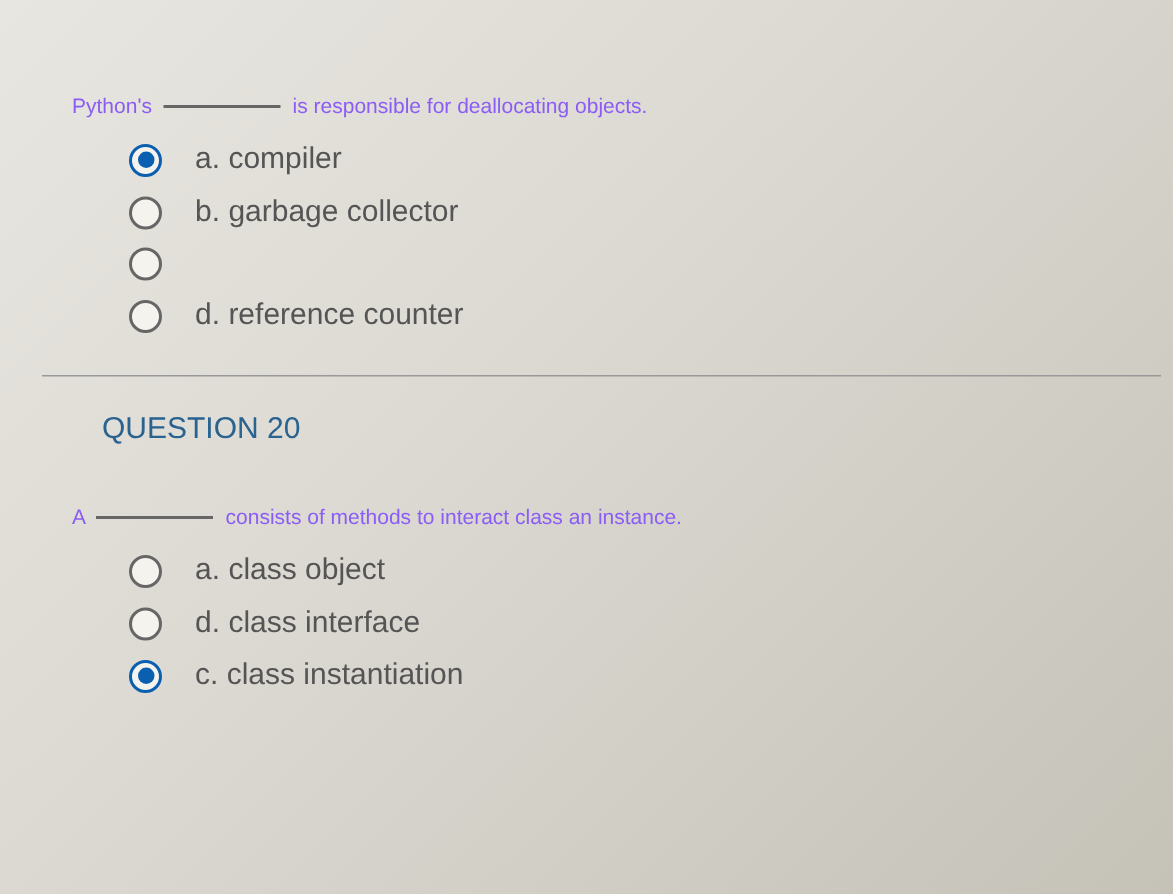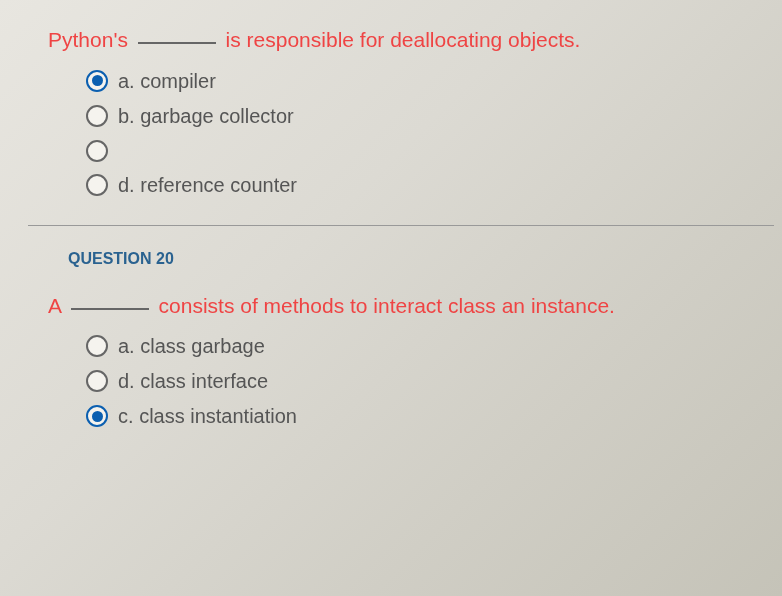--- a/index.html
+++ b/index.html
@@ -14,42 +14,43 @@
       background: linear-gradient(135deg, #e8e6e0 0%, #dcdad3 40%, #d0cec5 70%, #c5c3b8 100%);
       padding: 24px 28px 24px 48px;
       color: #4a4a4a;
       position: relative;
       overflow: hidden;
     }
     .question-block {
       margin-bottom: 20px;
     }
     .question-text {
-      font-size: 21px;
-      color: #ef4444;
+      font-size: 14px;
+      color: #8b5cf6;
       margin-bottom: 14px;
       line-height: 1.5;
+      margin-top: 36px;
     }
     .blank {
       display: inline-block;
       border-bottom: 2px solid #666;
       width: 78px;
       margin: 0 4px;
       vertical-align: baseline;
       position: relative;
       top: -3px;
     }
     .options {
       padding-left: 18px;
     }
     .option {
       display: flex;
-      align-items: flex-start;
+      align-items: center;
       margin-bottom: 12px;
-      gap: 10px;
+      gap: 22px;
       cursor: pointer;
       padding-left: 20px;
     }
     .radio {
       width: 22px;
       height: 22px;
       border-radius: 50%;
       border: 2px solid #666;
       background: #f5f3ee;
       display: flex;
@@ -71,22 +72,22 @@
       font-size: 20px;
       color: #555;
     }
     .divider {
       border: none;
       border-top: 1px solid #999;
       margin: 28px 0 24px -20px;
       width: calc(100% + 40px);
     }
     .question-heading {
-      font-size: 16px;
-      font-weight: bold;
+      font-size: 20px;
+      font-weight: normal;
       color: #2a6290;
       margin-bottom: 22px;
       margin-left: 20px;
     }
     .q20 .question-text {
       margin-left: 0;
     }
     .q20 .options {
       padding-left: 18px;
     }
@@ -135,21 +136,21 @@
   <div class="question-text">
     <span>A</span>
     <span class="blank"></span>
     <span>consists of methods to interact class an instance.</span>
   </div>
   <div class="options">
     <div class="option">
       <span class="radio"></span>
       <span class="option-label">
         <span>a.</span>
-        <span>class garbage</span>
+        <span>class object</span>
       </span>
     </div>
     <div class="option">
       <span class="radio"></span>
       <span class="option-label">
         <span>d.</span>
         <span>class interface</span>
       </span>
     </div>
     <div class="option">

